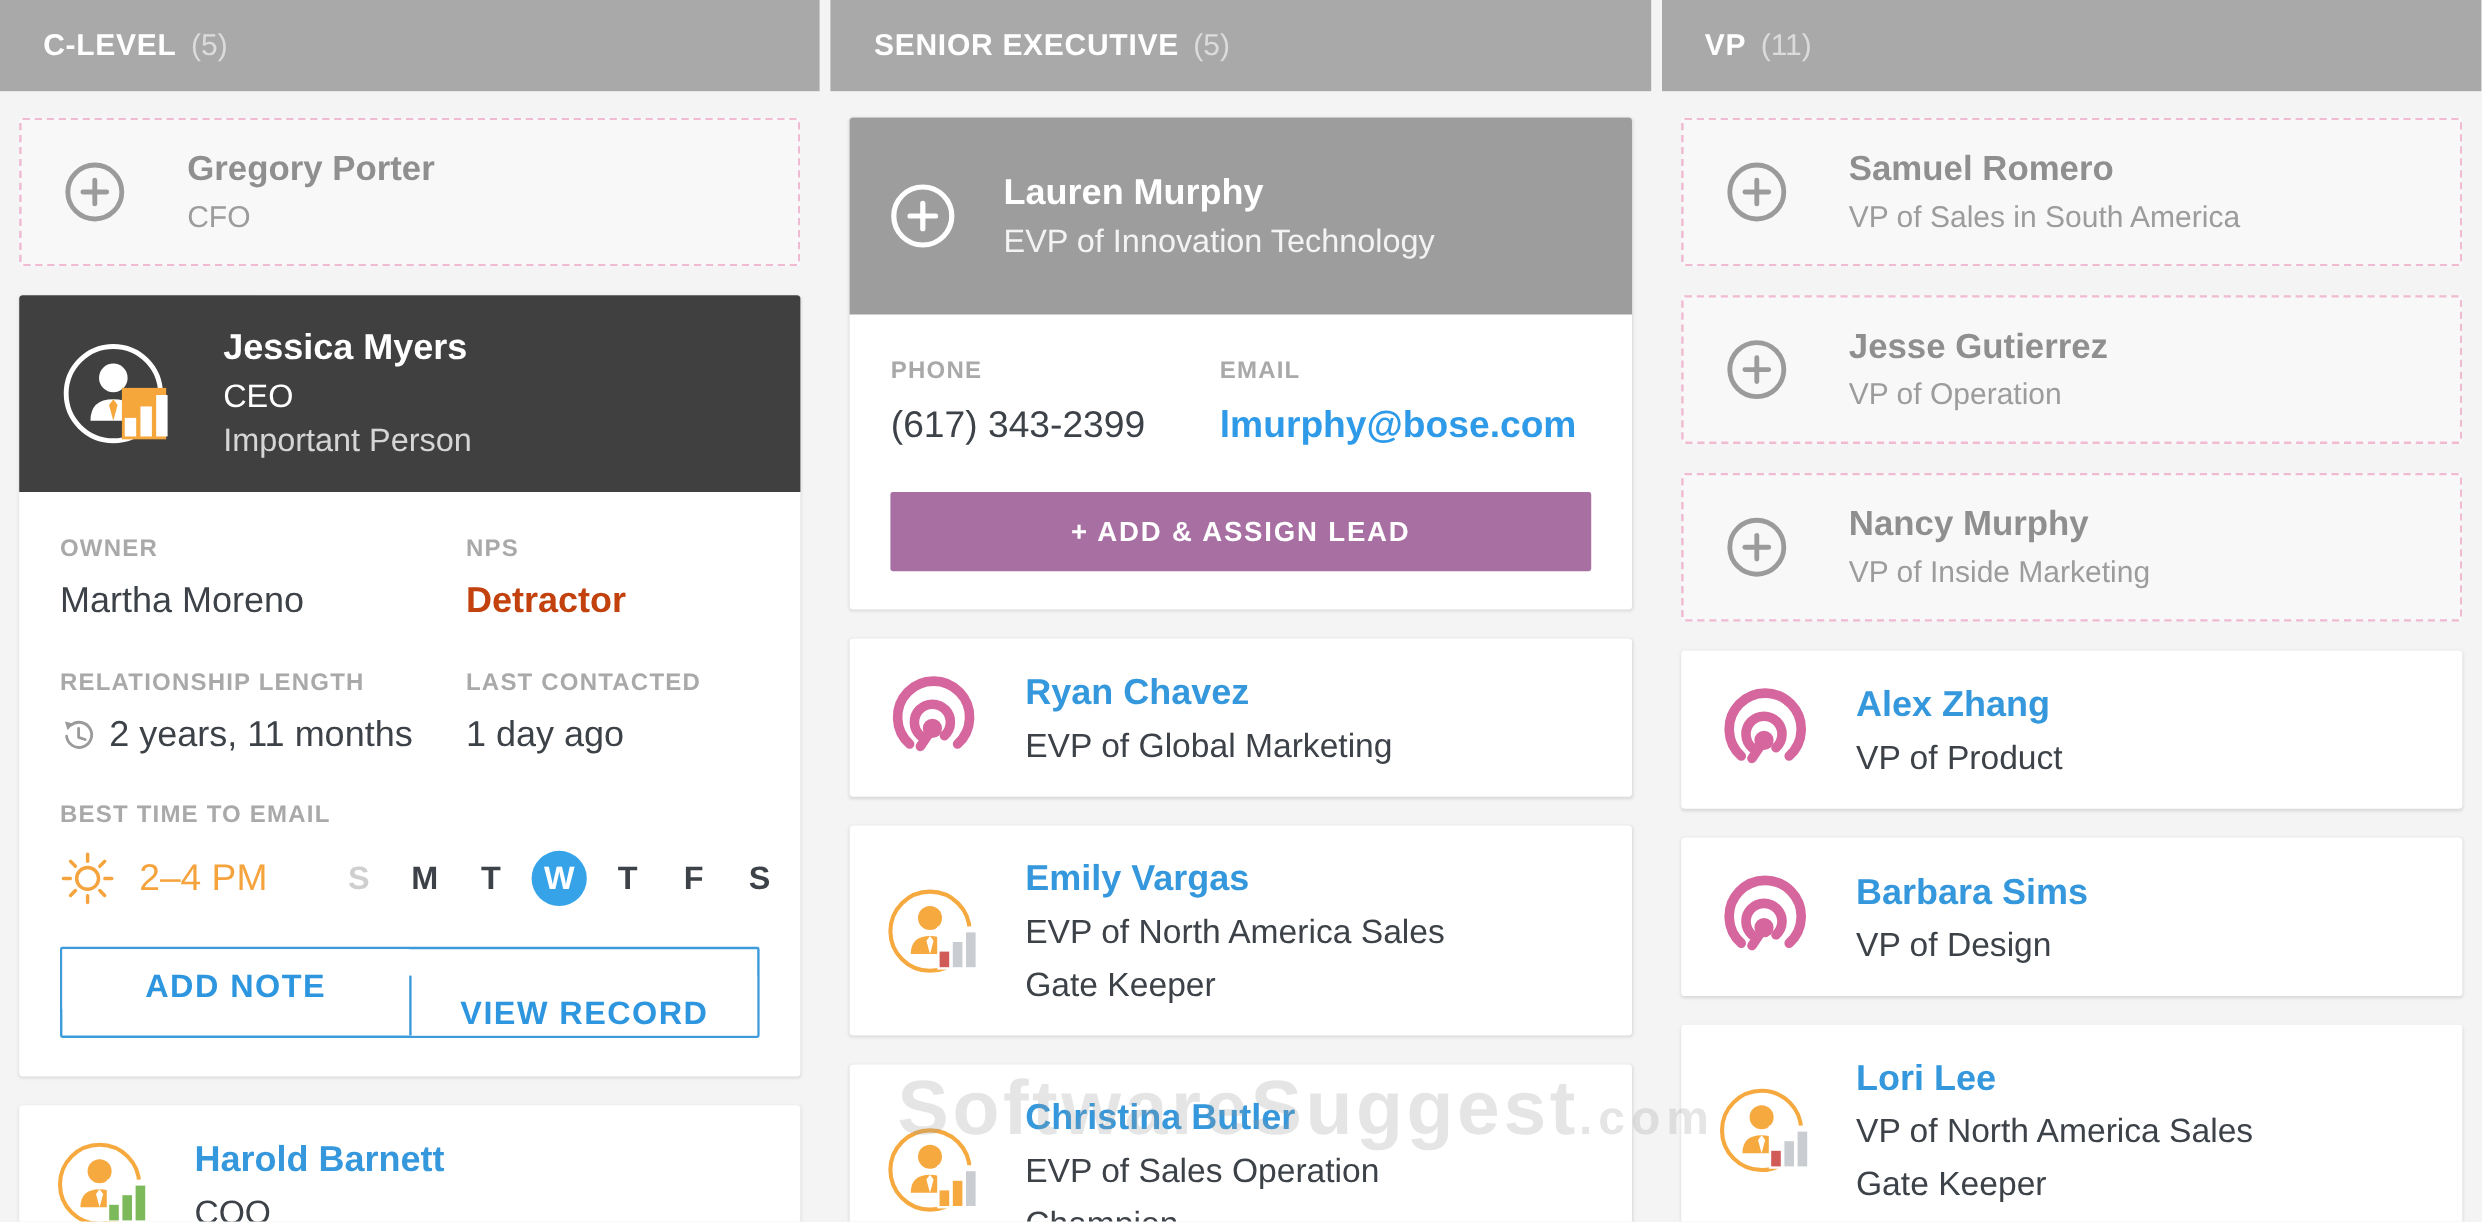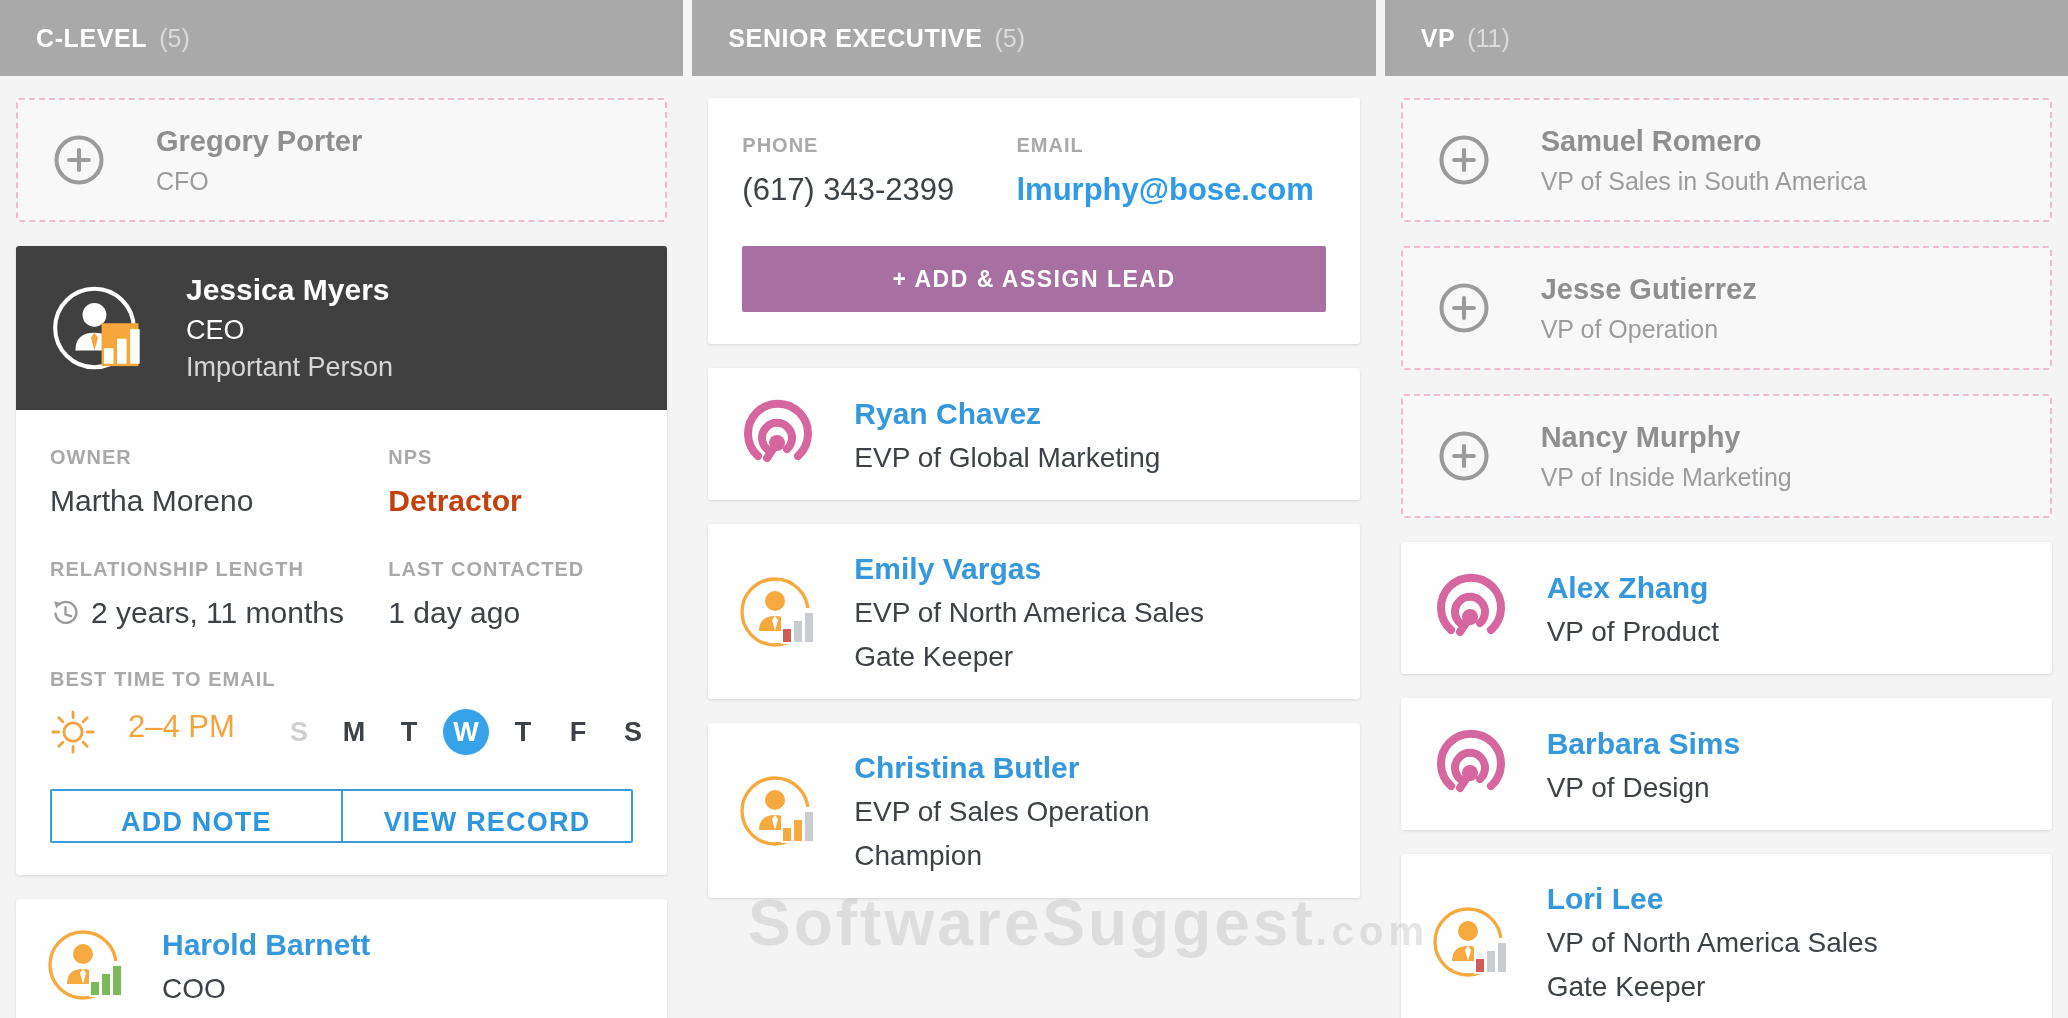--- a/index.html
+++ b/index.html
@@ -59,37 +59,37 @@
   
   .details { padding:36px 34px 32px; }
   .fgrid { display:grid; grid-template-columns:58% 42%; row-gap:40px; margin-bottom:38px; }
   .flabel { font-size:20px; font-weight:700; color:#A9A9A9; letter-spacing:1px; margin-bottom:15px; }
   .fvalue { font-size:30px; color:#3C4248; }
   .fvalue.red { color:#c2410c; font-weight:700; }
   .with-icon { display:flex; align-items:center; gap:10px; }
 
   .best { margin-bottom:34px; }
   .best-row { display:flex; align-items:center; margin-top:18px; }
-  .sun-time { display:flex; align-items:flex-start; gap:32px; width:232px; flex:none;
+  .sun-time { display:flex; align-items:center; gap:20px; width:232px; flex:none;
               font-size:31px; color:#F5A33C; }
   .days { display:flex; align-items:center; gap:21px; font-size:27px; font-weight:700; color:#3C4248; }
   .day { width:34px; text-align:center; }
   .day.muted { color:#CFCFCF; }
   .day.active {
     width:46px; height:46px; border-radius:50%; background:#36A3E8; color:#FFFFFF;
     display:flex; align-items:center; justify-content:center; margin:0 -4px;
   }
 
   .btn-row { display:flex; border:2px solid #3E9BDB; border-radius:2px; }
   .btn {
     flex:1; text-align:center; height:50px; line-height:62px;
     font-size:27px; font-weight:700; letter-spacing:1.2px; color:#2E96DF;
     background:#FFFFFF; cursor:pointer;
   }
-  .btn + .btn { border-left:2px solid #3E9BDB; }
+  .btn + .btn { border-left:2px solid #3E9BDB;margin-top:22px; }
 
   
   .lauren-body { padding:36px 34px 32px; }
   .fgrid2 { display:grid; grid-template-columns:47% 53%; margin-bottom:38px; }
   .phone-value { font-size:31px; color:#3C4248; }
   .email-value { font-size:31px; font-weight:700; color:#2F9BE8; cursor:pointer; }
   .assign-btn {
     background:#A76FA2; color:#FFFFFF; text-align:center; border-radius:2px;
     height:66px; line-height:66px; font-size:23px; font-weight:700; letter-spacing:1.5px;
     cursor:pointer;
@@ -240,20 +240,33 @@
   </div>
 
   <div class="column">
     <div class="col-header">
       <span>SENIOR EXECUTIVE</span>
       <span class="col-count">(5)</span>
     </div>
     <div class="col-body">
 
       <div class="card white-card">
+        <div class="card-head gray">
+          <span class="plus-wrap" style="color:#FFFFFF;">
+            <svg viewBox="0 0 60 60" width="58" height="58">
+              <circle cx="30" cy="30" r="25" fill="none" stroke="currentColor" stroke-width="4.5"></circle>
+              <line x1="30" y1="19" x2="30" y2="41" stroke="currentColor" stroke-width="4.5" stroke-linecap="round"></line>
+              <line x1="19" y1="30" x2="41" y2="30" stroke="currentColor" stroke-width="4.5" stroke-linecap="round"></line>
+            </svg>
+          </span>
+          <div>
+            <div class="head-name">Lauren Murphy</div>
+            <div class="head-sub">EVP of Innovation Technology</div>
+          </div>
+        </div>
         <div class="lauren-body">
           <div class="fgrid2">
             <div>
               <div class="flabel">PHONE</div>
               <div class="phone-value">(617) 343-2399</div>
             </div>
             <div>
               <div class="flabel">EMAIL</div>
               <div class="email-value">lmurphy@bose.com</div>
             </div>

